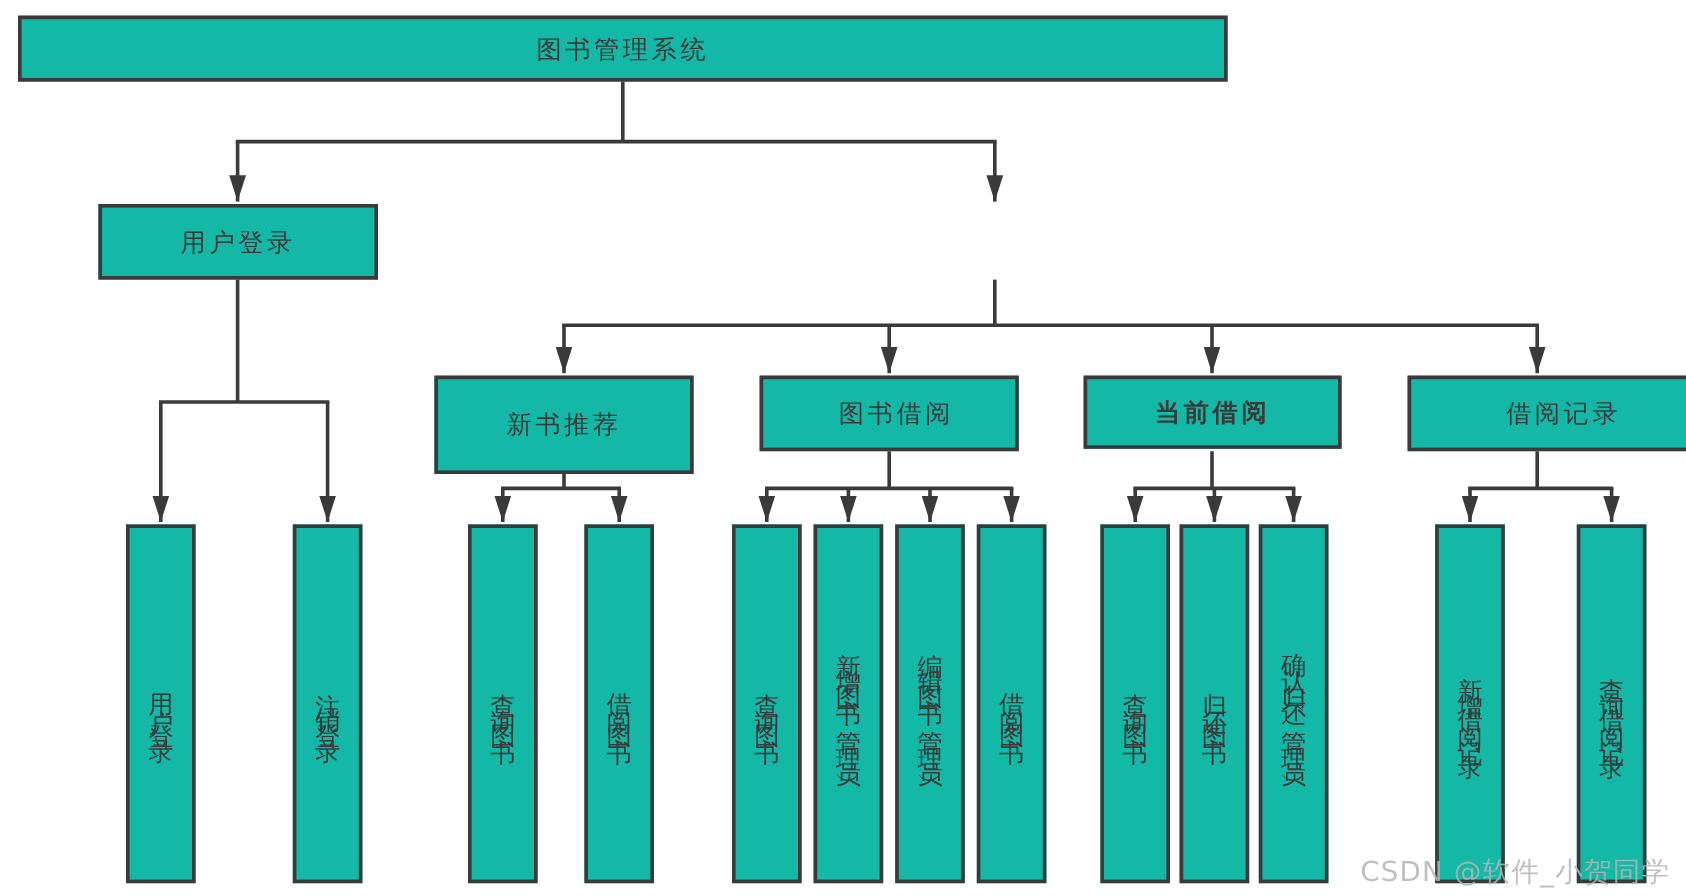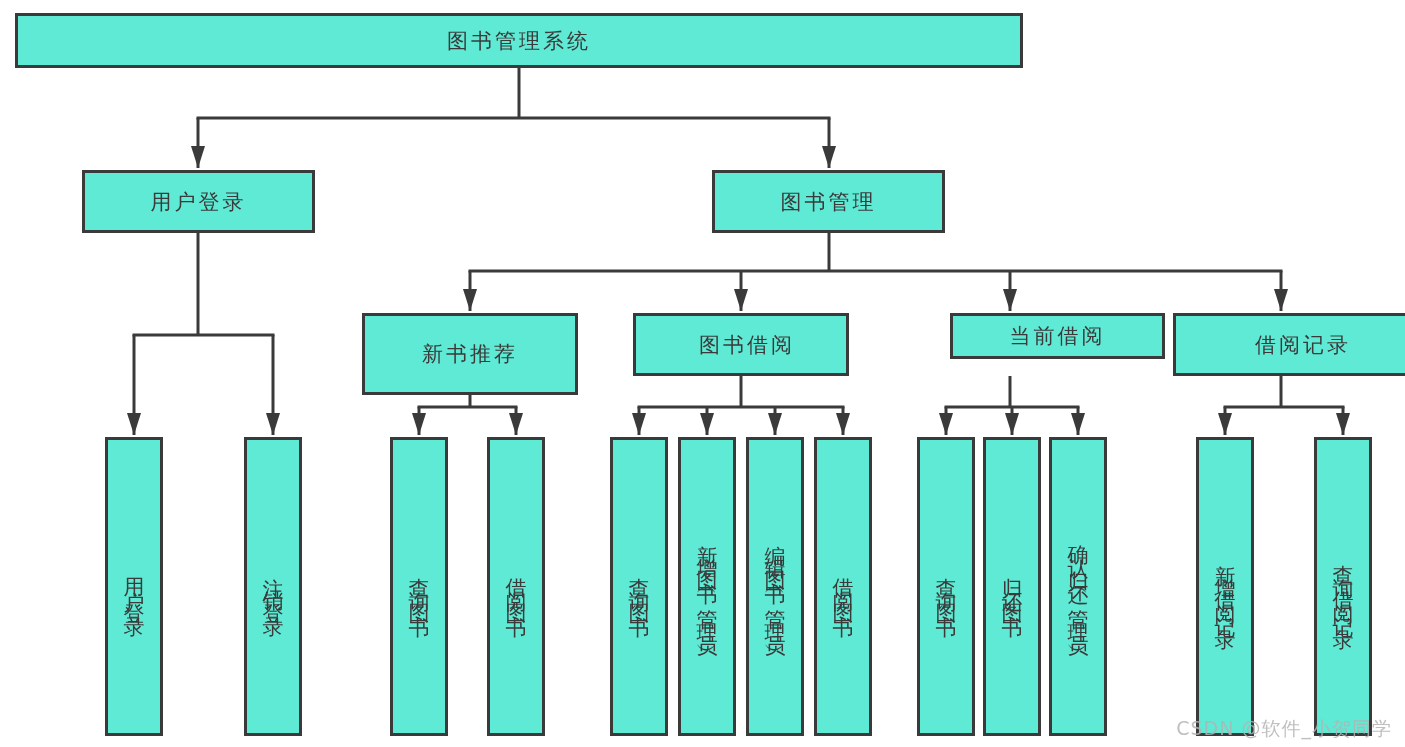--- a/index.html
+++ b/index.html
@@ -17,52 +17,52 @@
     color:var(--text-color);
     overflow:hidden;
   }
   #connector-svg{position:absolute;left:0;top:0;z-index:1;}
   #connector-svg line{stroke:var(--line-color);stroke-width:3;}
   #connector-svg path{fill:var(--line-color);}
   .node{
     position:absolute;z-index:2;
     box-sizing:border-box;
     border:3px solid var(--line-color);
-    background:#5eead4;
+    background:#14b8a6;
     display:flex;align-items:center;justify-content:center;
     font-size:21px;letter-spacing:3px;
     white-space:nowrap;
   }
   .vert{
     writing-mode:vertical-rl;
     text-orientation:mixed;
     letter-spacing:13px;
     white-space:normal;
     font-size:21px;
   }
   
   .n-root        {left:15px;  top:13px;  width:1008px;height:55px;}
   .n-user-login  {left:82px;  top:170px; width:233px; height:63px;}
   .n-book-mgmt   {left:712px; top:170px; width:233px; height:63px;}
   .n-nbr         {left:362px; top:313px; width:216px; height:82px;}
   .n-bb          {left:633px; top:313px; width:216px; height:63px;padding-left:12px;}
-  .n-cb          {left:950px; top:313px; width:215px; height:46px;}
+  .n-cb          {left:903px; top:313px; width:215px; height:61px;font-weight:bold;}
   .n-br          {left:1173px;top:313px; width:260px; height:63px;}
   .leaf          {top:437px;  width:58px; height:299px;}
   .l-1 {left:105px;}  .l-2 {left:244px;}
   .l-3 {left:390px;}  .l-4 {left:487px;}
   .l-5 {left:610px;}  .l-6 {left:678px;}
   .l-7 {left:746px;}  .l-8 {left:814px;}
   .l-9 {left:917px;}  .l-10{left:983px;}
   .l-11{left:1049px;} .l-12{left:1196px;}
   .l-13{left:1314px;}
   .watermark{
     position:absolute;z-index:5;
     right:13px;bottom:5px;
-    font-size:19px;letter-spacing:1px;
+    font-size:23px;letter-spacing:1px;
     color:var(--wm-color);
     opacity:.85;
     white-space:nowrap;
   }
 </style>
 </head>
 <body>
 
 <div class="canvas">
 
@@ -112,21 +112,20 @@
       <line x1="1281" y1="376" x2="1281" y2="407"></line>
       <line x1="1223.5" y1="407" x2="1344.5" y2="407"></line>
       <line x1="1225" y1="407" x2="1225" y2="435" marker-end="url(#arrow)"></line>
       <line x1="1343" y1="407" x2="1343" y2="435" marker-end="url(#arrow)"></line>
     </g>
   </svg>
 
   <div class="node n-root">图书管理系统</div>
 
   <div class="node n-user-login">用户登录</div>
-  <div class="node n-book-mgmt">图书管理</div>
 
   <div class="node n-nbr">新书推荐</div>
   <div class="node n-bb">图书借阅</div>
   <div class="node n-cb">当前借阅</div>
   <div class="node n-br">借阅记录</div>
 
   <div class="node vert leaf l-1">用户登录</div>
   <div class="node vert leaf l-2">注销登录</div>
 
   <div class="node vert leaf l-3">查询图书</div>

